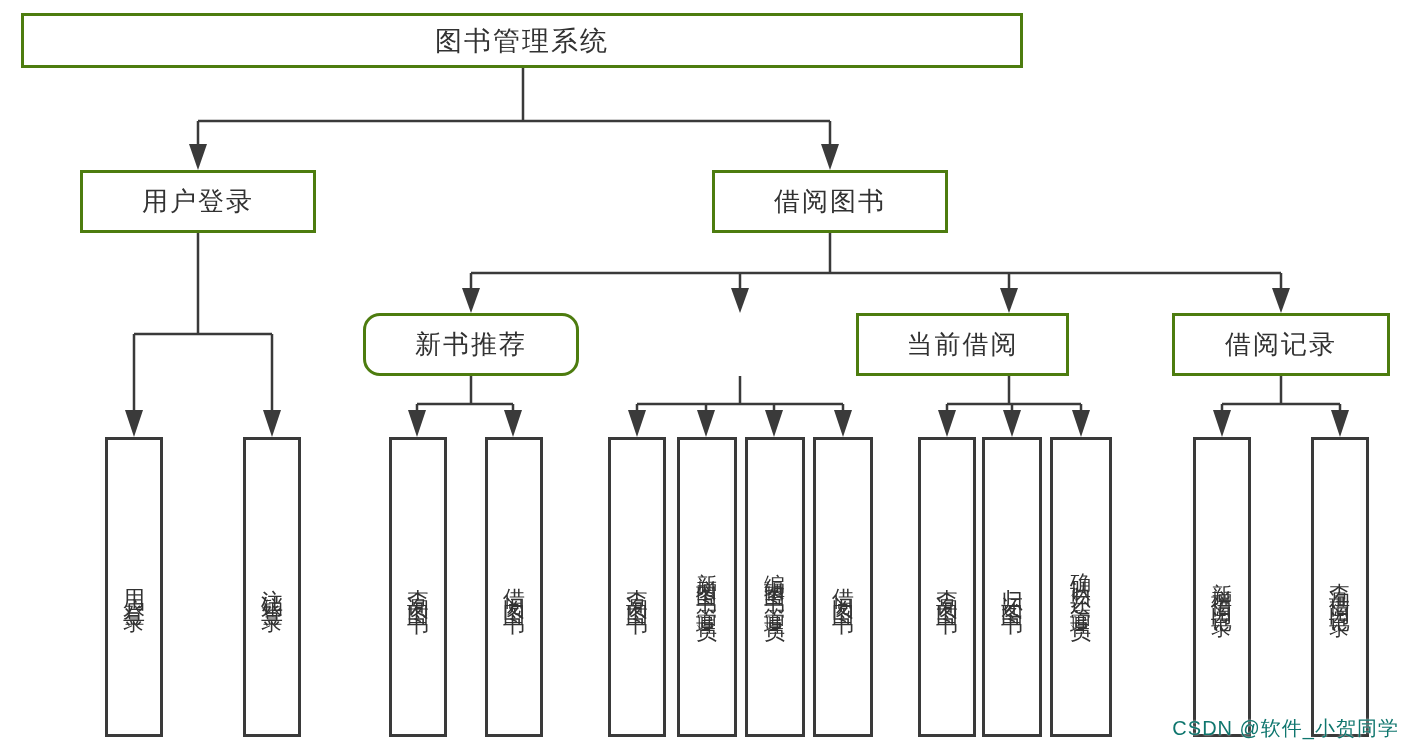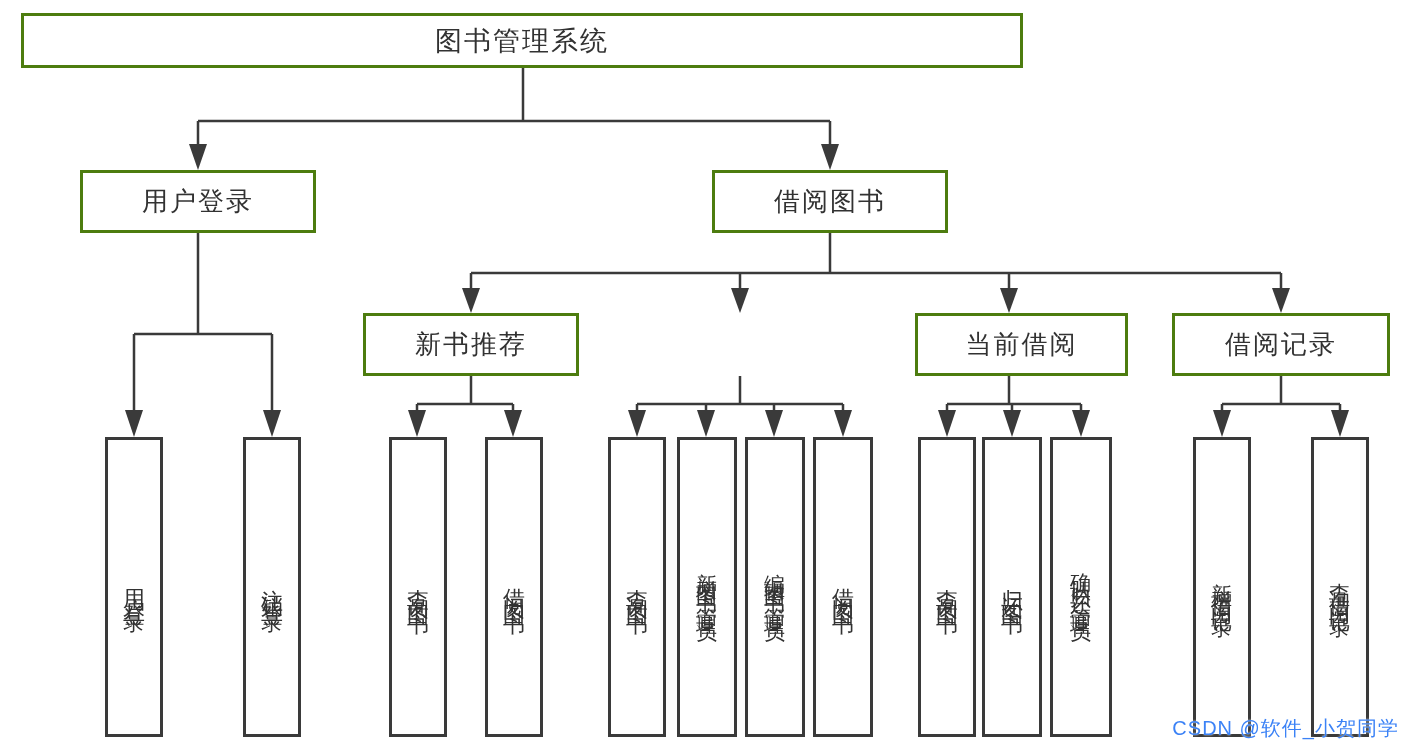--- a/index.html
+++ b/index.html
@@ -38,21 +38,21 @@
     white-space:nowrap;
   }
   .leaf.long{font-size:21px;letter-spacing:7px;}
   svg.wires{position:absolute;left:0;top:0;z-index:1;}
   .hbox,.leaf{z-index:2;}
   #watermark{
     position:absolute;
     right:6px;top:715px;
     z-index:5;
     font-size:20px;
-    color:#3b82f6;
+    color:#0f766e;
     letter-spacing:1px;
     text-shadow:0 0 2px #ffffff;
     white-space:nowrap;
   }
 </style>
 </head>
 <body>
 
 <div id="stage">
 
@@ -94,22 +94,22 @@
       <polygon points="1213,410 1231,410 1222,437"></polygon>
       <polygon points="1331,410 1349,410 1340,437"></polygon>
     </g>
   </svg>
 
   <div class="hbox root" style="left:21px;top:13px;width:1002px;height:55px;">图书管理系统</div>
 
   <div class="hbox" style="left:80px;top:170px;width:236px;height:63px;">用户登录</div>
   <div class="hbox" style="left:712px;top:170px;width:236px;height:63px;">借阅图书</div>
 
-  <div class="hbox" style="left:363px;top:313px;width:216px;height:63px;">新书推荐</div>
-  <div class="hbox" style="left:915px;top:313px;width:213px;height:63px;">当前借阅</div>
+  <div class="hbox" style="left:363px;top:313px;width:216px;height:63px;border-radius:17px;">新书推荐</div>
+  <div class="hbox" style="left:856px;top:313px;width:213px;height:63px;">当前借阅</div>
   <div class="hbox" style="left:1172px;top:313px;width:218px;height:63px;text-align:center;">借阅记录</div>
 
   <div class="leaf" style="left:105px;width:58px;">用户登录</div>
   <div class="leaf" style="left:243px;width:58px;">注销登录</div>
 
   <div class="leaf" style="left:389px;width:58px;">查询图书</div>
   <div class="leaf" style="left:485px;width:58px;">借阅图书</div>
 
   <div class="leaf" style="left:608px;width:58px;">查询图书</div>
   <div class="leaf long" style="left:677px;width:60px;">新增图书（管理员）</div>

